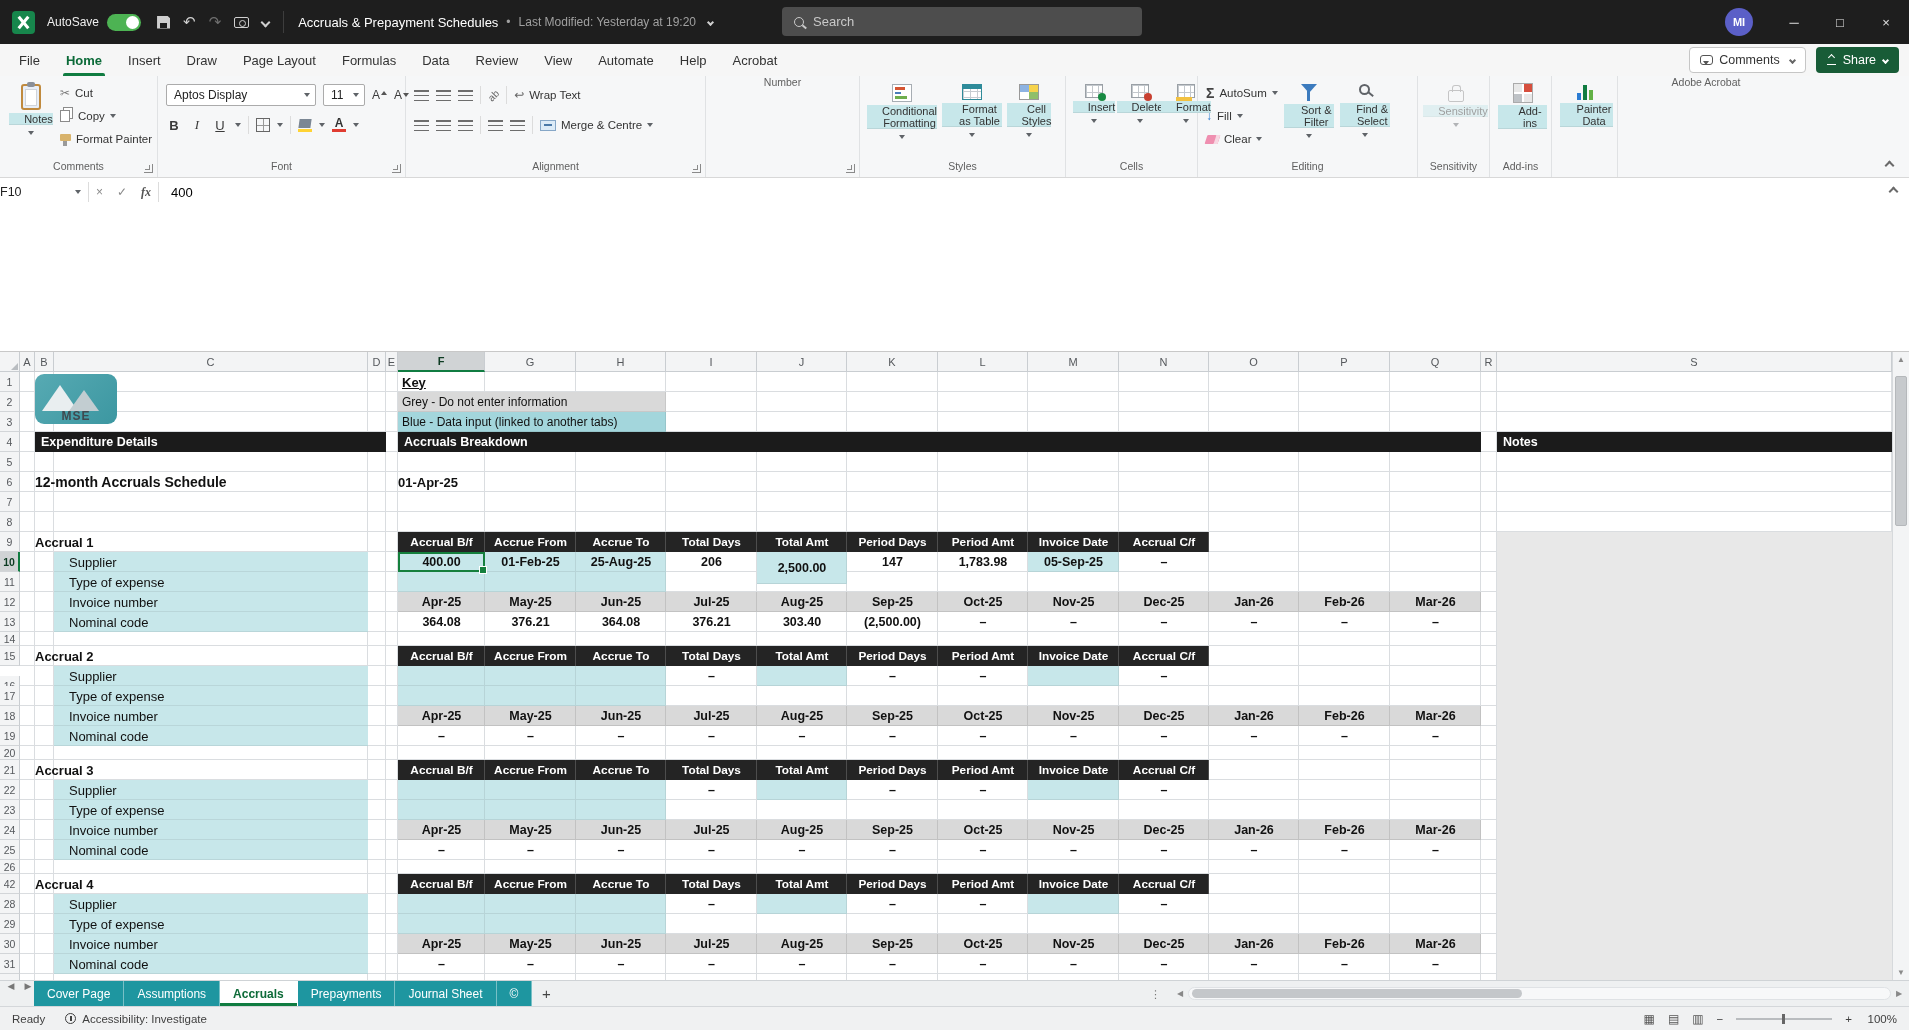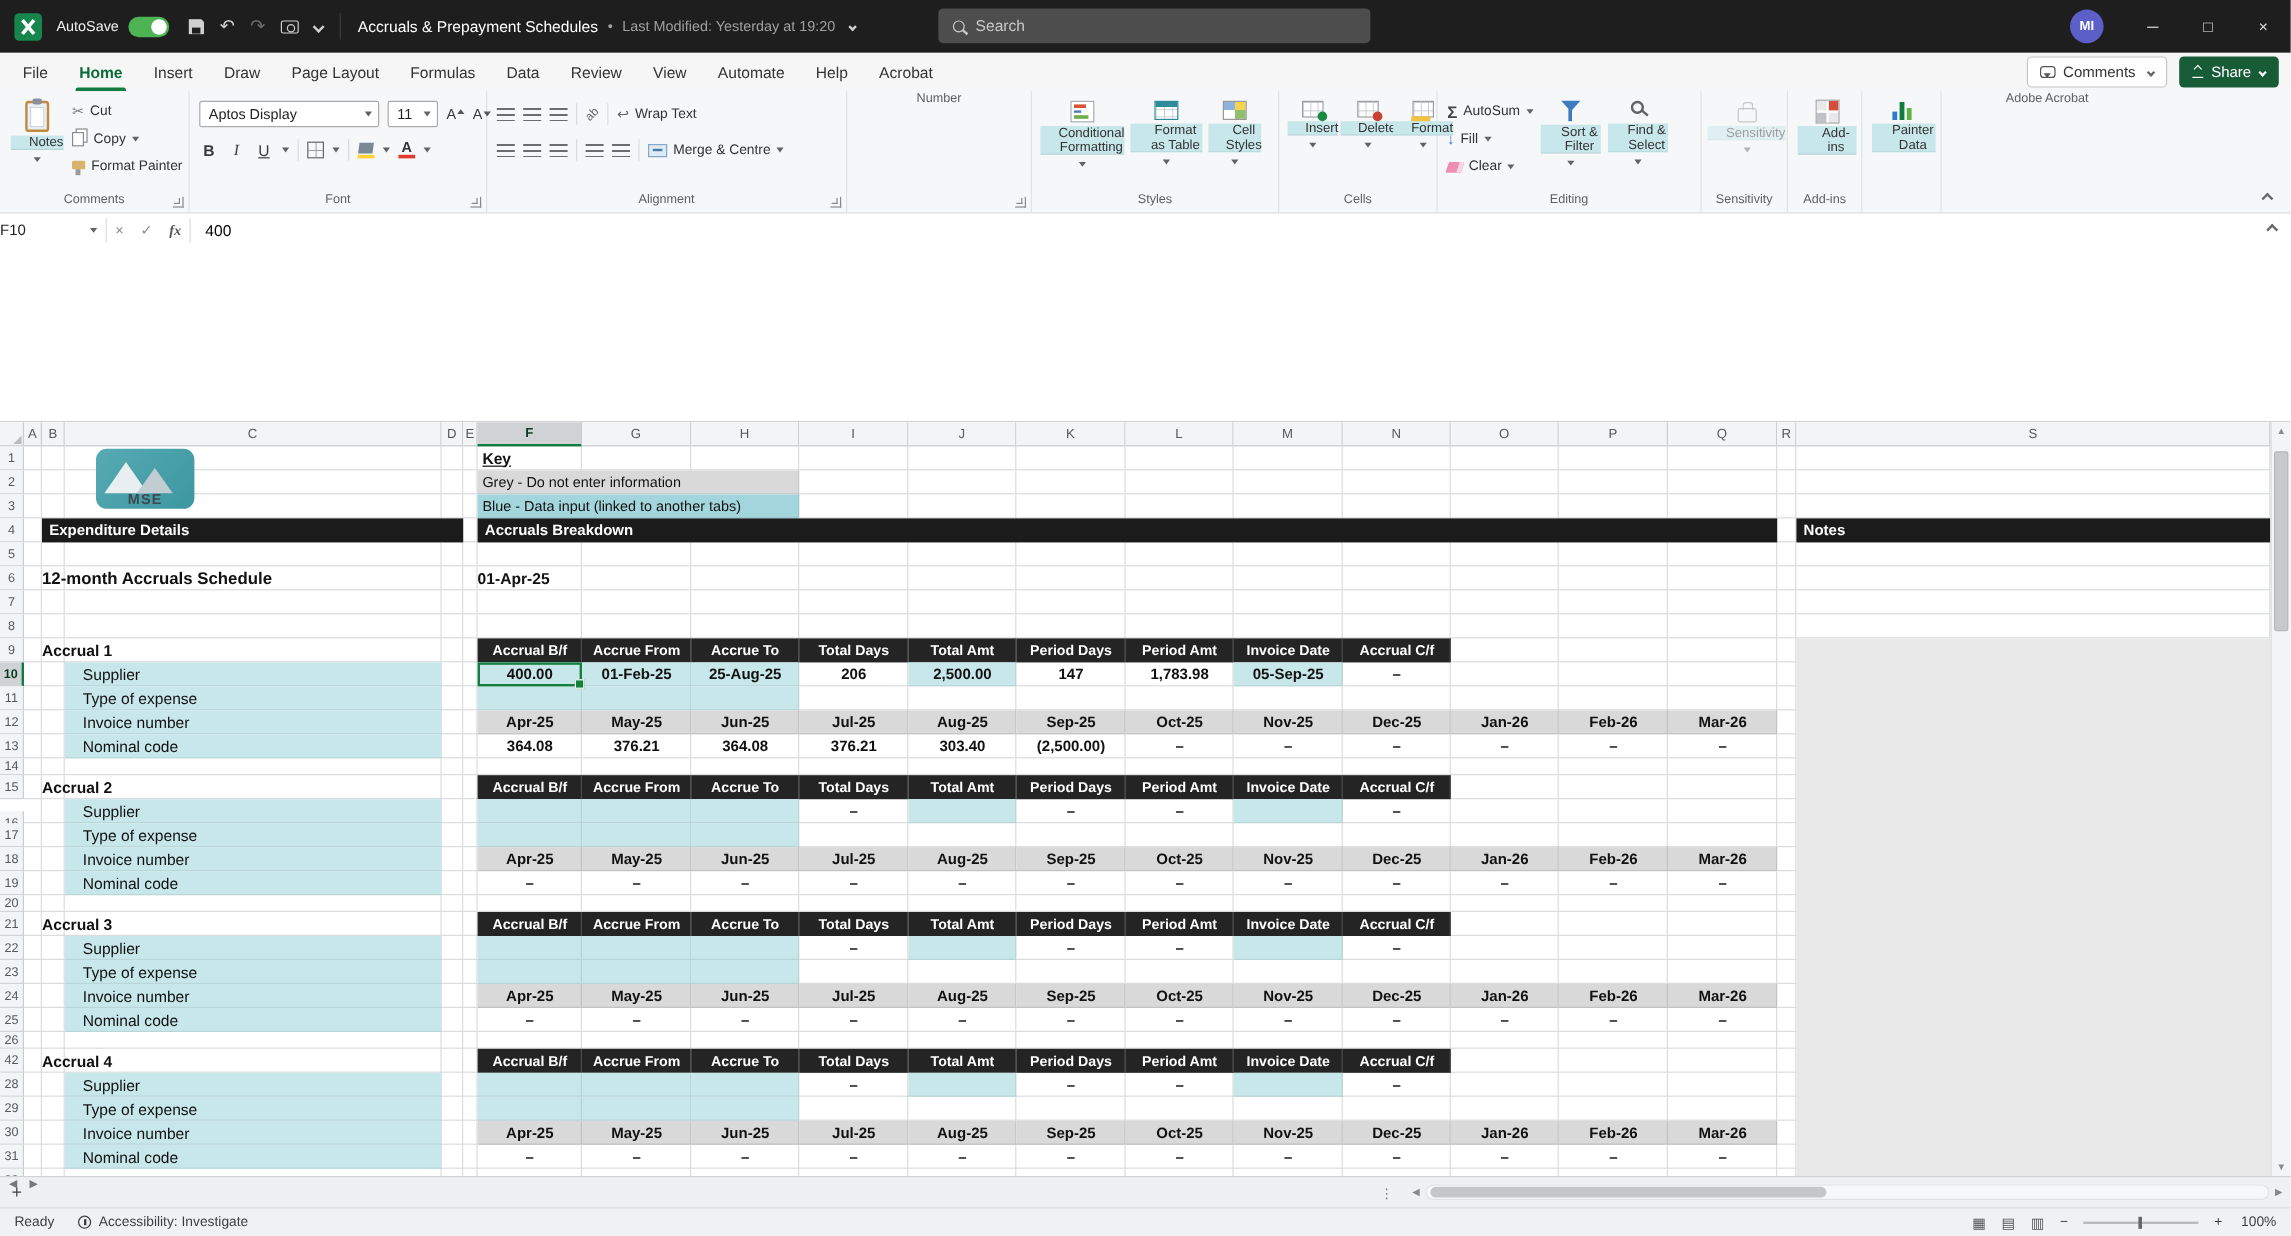--- a/index.html
+++ b/index.html
@@ -164,21 +164,21 @@
   .sched-date { font-weight:700; }
   .acc-name { font-weight:700; }
   .thead { background:#242424; color:#fff; font-weight:700; font-size:11.8px; justify-content:center; box-shadow:inset -1px 0 0 #4d4d4d; }
   .lbl { background:#c7e7ea; padding-left:15px; box-shadow:inset 0 -1px 0 rgba(0,0,0,.07); }
   .inp { background:#c7e7ea; justify-content:center; font-weight:700; font-size:12.5px; box-shadow:inset -1px -1px 0 rgba(0,0,0,.08); }
   .calc { justify-content:center; font-weight:700; font-size:12.5px; }
   .mon { background:#d9d9d9; justify-content:center; font-weight:700; font-size:12.5px; box-shadow:inset -1px -1px 0 rgba(0,0,0,.10); }
   .val { justify-content:center; font-weight:700; font-size:12.5px; }
   .sel-box { position:absolute; border:2px solid #15803d; pointer-events:none; }
   .sel-box::after { content:""; position:absolute; right:-4px; bottom:-4px; width:6px; height:6px; background:#15803d; border:1px solid #fff; }
-  .logo { position:absolute; border-radius:9px; background:linear-gradient(135deg,#57aab3,#3c97a1); overflow:hidden;margin-left:45px; }
+  .logo { position:absolute; border-radius:9px; background:linear-gradient(135deg,#57aab3,#3c97a1); overflow:hidden; }
   .logo .m1 { position:absolute; left:7px; bottom:13px; width:0; height:0; border-left:18px solid transparent; border-right:18px solid transparent; border-bottom:26px solid #e9eef0; }
   .logo .m2 { position:absolute; left:34px; bottom:13px; width:0; height:0; border-left:15px solid transparent; border-right:15px solid transparent; border-bottom:21px solid #c2cdd1; }
   .logo-txt { position:absolute; left:0; right:0; bottom:1px; text-align:center; font-weight:700; font-size:12px; color:#3f4a50; letter-spacing:1px; }
   .vscroll { position:absolute; top:0; right:0; width:17px; height:100%; background:#f3f4f5; border-left:1px solid #d6d9dc;
     display:flex; flex-direction:column; align-items:center; justify-content:space-between; padding:3px 0; font-size:8px; color:#8a8a8a; }
   .vs-thumb { position:absolute; top:24px; left:2px; width:12px; height:150px; background:#c7cacd; border:1px solid #b5b8bb; border-radius:2px; }
 
   
   .tabbar { height:26px; background:#eef0f1; border-top:1px solid #cfd3d6; display:flex; align-items:stretch; position:relative; }
   .tnav { width:22px; display:flex; align-items:center; justify-content:center; color:#777; font-size:9px; }
@@ -621,21 +621,21 @@
         <div class="c thead" style="left: 1028px; top: 160px; width: 91px; height: 20px;">Invoice Date</div>
         <div class="c thead" style="left: 1119px; top: 160px; width: 90px; height: 20px;">Accrual C/f</div>
         <div class="c lbl" style="left: 54px; top: 180px; width: 314px; height: 20px;">Supplier</div>
         <div class="c lbl" style="left: 54px; top: 200px; width: 314px; height: 20px;">Type of expense</div>
         <div class="c lbl" style="left: 54px; top: 220px; width: 314px; height: 20px;">Invoice number</div>
         <div class="c lbl" style="left: 54px; top: 240px; width: 314px; height: 20px;">Nominal code</div>
         <div class="c inp" style="left: 398px; top: 180px; width: 87px; height: 20px;">400.00</div>
         <div class="c inp" style="left: 485px; top: 180px; width: 91px; height: 20px;">01-Feb-25</div>
         <div class="c inp" style="left: 576px; top: 180px; width: 90px; height: 20px;">25-Aug-25</div>
         <div class="c calc" style="left: 666px; top: 180px; width: 91px; height: 20px;">206</div>
-        <div class="c inp" style="left: 757px; top: 180px; width: 90px; height: 20px;">2,500.00</div>
+        <div class="c inp" style="left: 757px; top: 180px; width: 90px; height: 32px;">2,500.00</div>
         <div class="c calc" style="left: 847px; top: 180px; width: 91px; height: 20px;">147</div>
         <div class="c calc" style="left: 938px; top: 180px; width: 90px; height: 20px;">1,783.98</div>
         <div class="c inp" style="left: 1028px; top: 180px; width: 91px; height: 20px;">05-Sep-25</div>
         <div class="c calc" style="left: 1119px; top: 180px; width: 90px; height: 20px;">–</div>
         <div class="c inp" style="left: 398px; top: 200px; width: 87px; height: 20px;"></div>
         <div class="c inp" style="left: 485px; top: 200px; width: 91px; height: 20px;"></div>
         <div class="c inp" style="left: 576px; top: 200px; width: 90px; height: 20px;"></div>
         <div class="c mon" style="left: 398px; top: 220px; width: 87px; height: 20px;">Apr-25</div>
         <div class="c mon" style="left: 485px; top: 220px; width: 91px; height: 20px;">May-25</div>
         <div class="c mon" style="left: 576px; top: 220px; width: 90px; height: 20px;">Jun-25</div>
@@ -857,20 +857,28 @@
   <div class="vscroll">
     <span>▲</span>
     <i class="vs-thumb"></i>
     <span>▼</span>
   </div>
 </div>
 
 <div class="tabbar">
   <span class="tnav" style="position:absolute;left:0">◀</span>
   <span class="tnav" style="position:absolute;left:17px">▶</span>
+  <div id="stabs" class="stabs">
+      <span class="stab">Cover Page</span>
+      <span class="stab">Assumptions</span>
+      <span class="stab active">Accruals</span>
+      <span class="stab">Prepayments</span>
+      <span class="stab">Journal Sheet</span>
+      <span class="stab">©</span>
+    </div>
   <span class="addsheet">+</span>
   <span class="more">⋮</span>
   <div class="hscroll">
     <span class="hs-arrow">◀</span>
     <div class="hs-track">
         <i class="hs-thumb"></i>
       </div>
     <span class="hs-arrow">▶</span>
   </div>
 </div>

